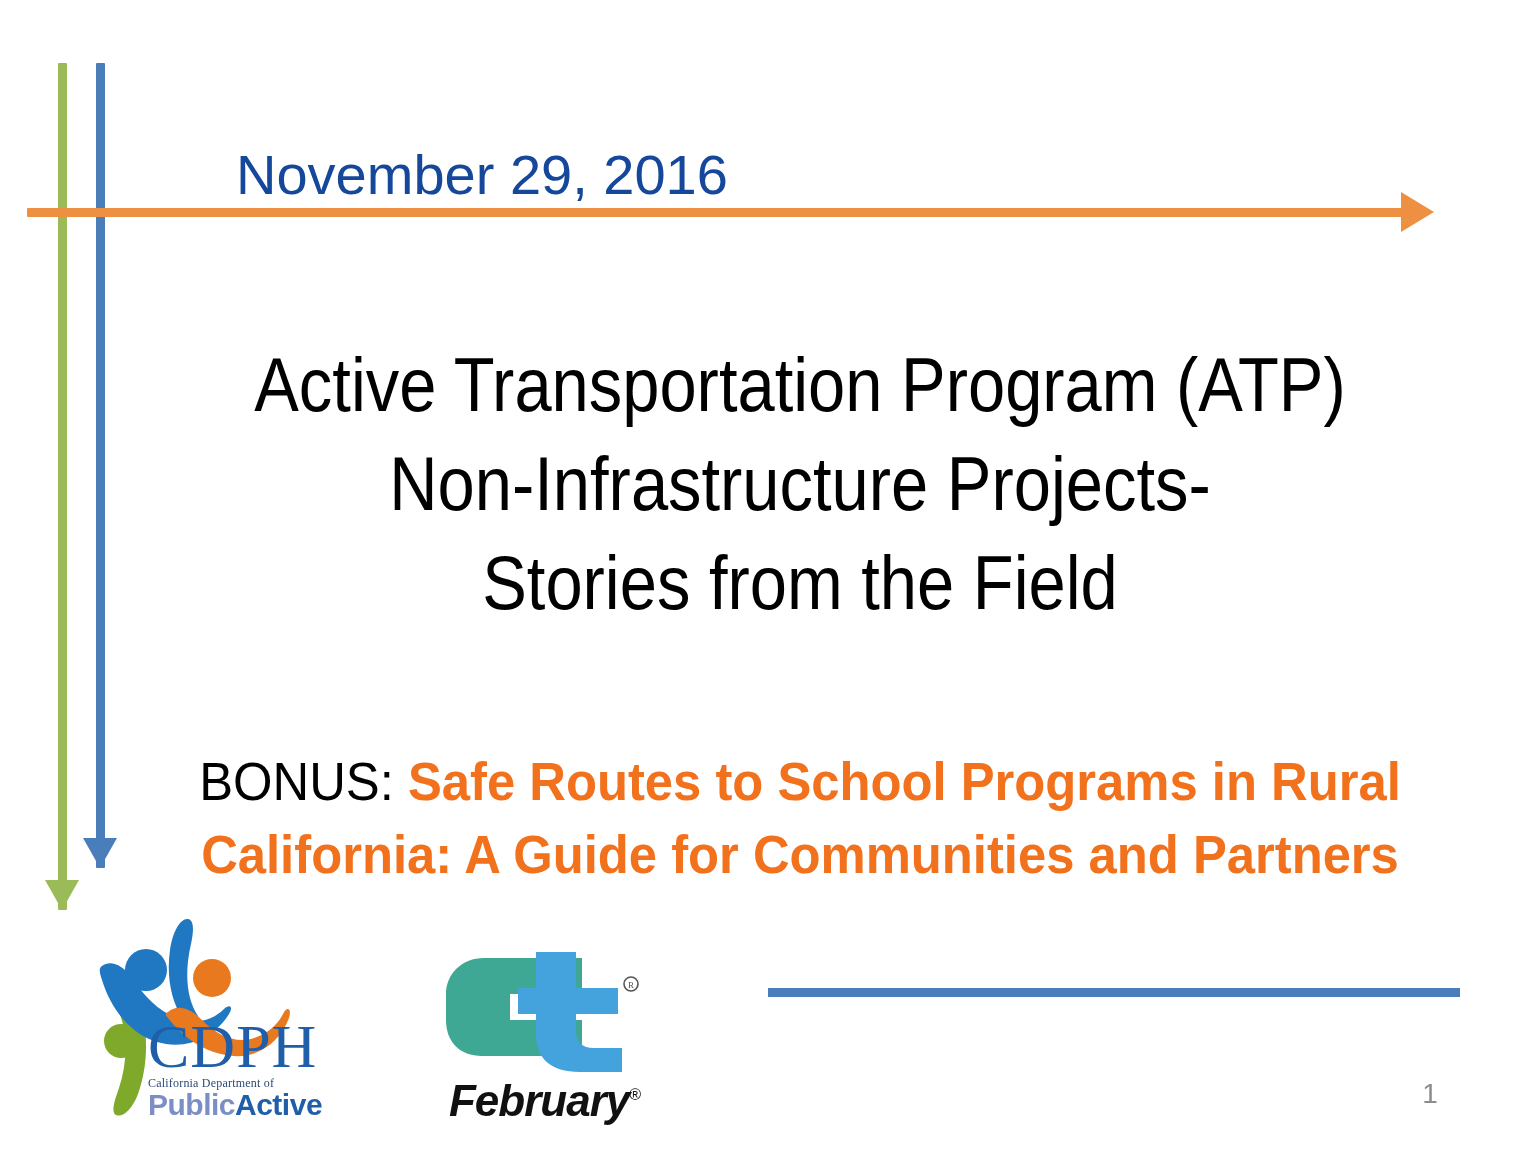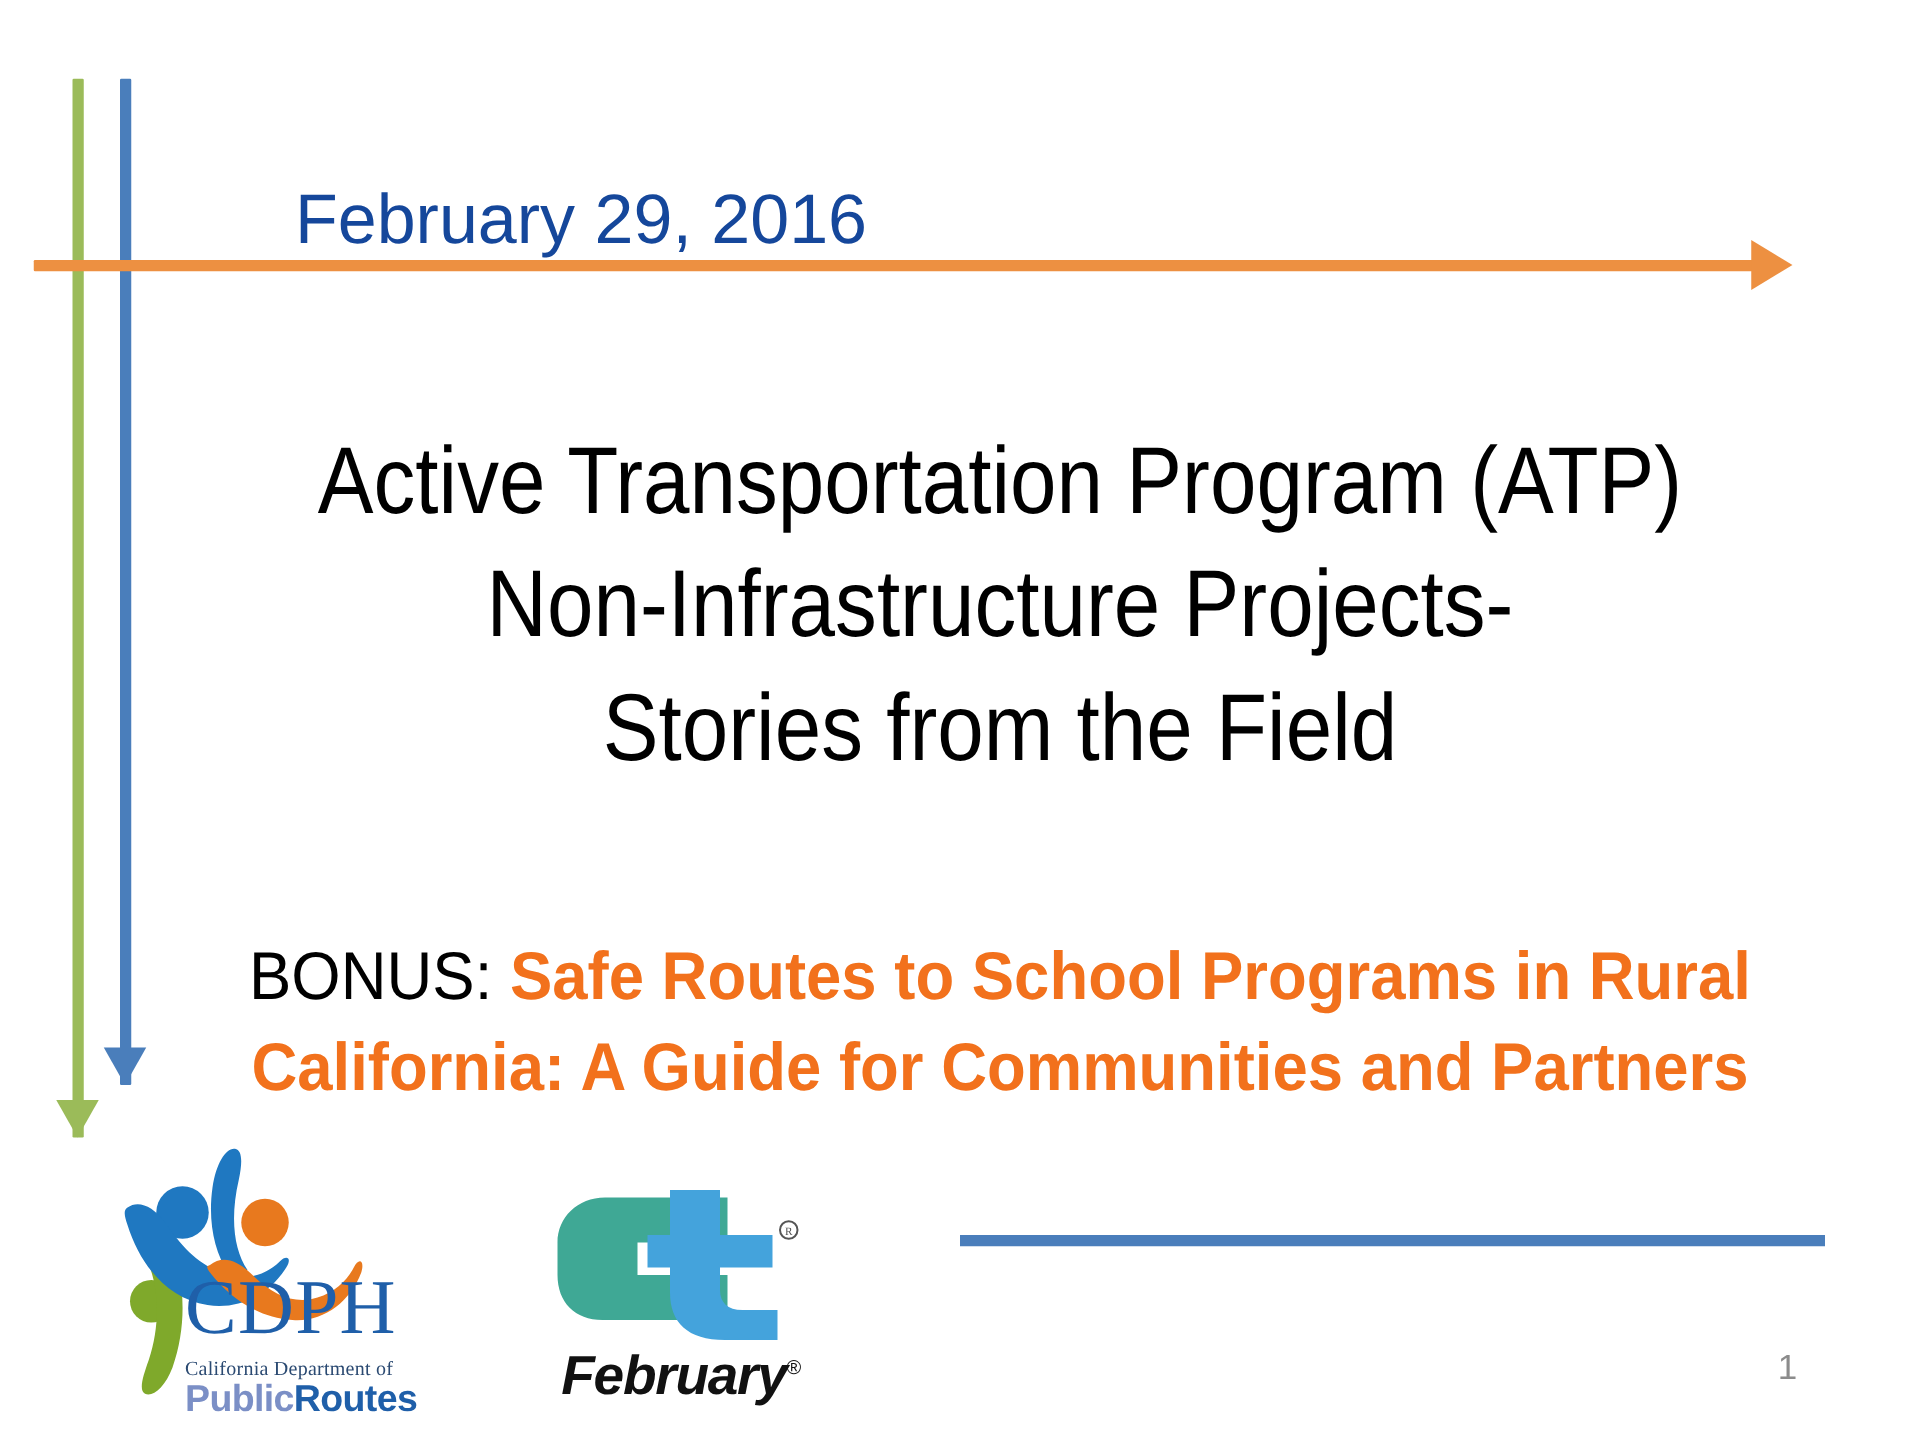--- a/index.html
+++ b/index.html
@@ -150,24 +150,24 @@
   }
   .cdph-cdph {
     font-family: "Liberation Serif", serif;
     font-size: 62px;
     color: #1F5FA9;
     line-height: 0.88;
     letter-spacing: 1px;
   }
   .cdph-sub1 {
     font-family: "Liberation Serif", serif;
-    font-size: 16px;
+    font-size: 12px;
     color: #2B4A72;
     line-height: 1.05;
-    margin-top: 14px;
+    margin-top: 3px;
     letter-spacing: 0.2px;
   }
   .cdph-sub2 {
     font-size: 30px;
     font-weight: bold;
     line-height: 1.0;
     margin-top: 1px;
     letter-spacing: -0.5px;
   }
   .cdph-sub2 .pub { color: #7B8FC6; }
@@ -209,21 +209,21 @@
 
   <div class="v-line green" style="left:58px; top:63px; height:847px;"></div>
   <div class="arrow-head down-green" style="left:45px; top:880px;"></div>
 
   <div class="v-line blue" style="left:96px; top:63px; height:805px;"></div>
   <div class="arrow-head down-blue" style="left:83px; top:838px;"></div>
 
   <div class="h-line orange" style="left:27px; top:208px; width:1385px;"></div>
   <div class="arrow-head right-orange" style="left:1401px; top:192px;"></div>
 
-  <div id="date-text">February 29, 2016</div>
+  <div id="date-text">November 29, 2016</div>
 
   <div id="main-title">
     <span class="tline">Active Transportation Program (ATP)</span>
     <span class="tline">Non-Infrastructure Projects-</span>
     <span class="tline">Stories from the Field</span>
   </div>
 
   <div id="bonus-line"><span class="bonus-label">BONUS:</span><span> </span><span class="bonus-body">Safe Routes to School Programs in Rural California: A Guide for Communities and Partners</span></div>
 
   <div id="cdph-logo">
@@ -235,21 +235,21 @@
       <circle cx="58" cy="62" r="21" fill="#1F78C1"></circle>
       <path d="M14 58 C 22 52 34 56 44 70 C 58 90 72 106 96 112 C 112 116 126 111 136 101 C 141 96 146 98 141 106 C 128 127 104 140 78 136 C 46 131 24 104 14 72 C 11 63 11 60 14 58 Z" fill="#1F78C1"></path>
       <path d="M96 112 C 84 96 78 70 82 42 C 85 22 93 10 100 11 C 106 12 106 22 103 36 C 96 66 99 92 110 108 Z" fill="#1F78C1"></path>
 
       <circle cx="124" cy="70" r="19" fill="#E8791E"></circle>
       <path d="M80 104 C 90 96 102 100 114 112 C 130 128 148 136 166 130 C 180 126 190 116 195 106 C 199 98 204 100 201 110 C 192 134 170 150 146 148 C 116 146 94 128 80 110 C 77 106 77 105 80 104 Z" fill="#E8791E"></path>
     </svg>
     <div class="cdph-wordmark">
       <div class="cdph-cdph">CDPH</div>
       <div class="cdph-sub1">California Department of</div>
-      <div class="cdph-sub2"><span class="pub">Public</span><span class="hea">Routes</span></div>
+      <div class="cdph-sub2"><span class="pub">Public</span><span class="hea">Active</span></div>
     </div>
   </div>
 
   <div id="caltrans-logo">
     <svg class="ctmark" width="225" height="130" viewBox="0 0 225 130" xmlns="http://www.w3.org/2000/svg">
 
       <path d="M52 10 L150 10 L150 46 L78 46 L78 72 L150 72 L150 108 L50 108 C 28 108 14 94 14 72 L14 46 C 14 26 30 10 52 10 Z" fill="#3FA895"></path>
 
       <path d="M104 4 L144 4 L144 40 L186 40 L186 66 L144 66 L144 84 C 144 94 150 100 162 100 L190 100 L190 124 L148 124 C 118 124 104 110 104 86 L104 66 L86 66 L86 40 L104 40 Z" fill="#44A3DC"></path>
 

